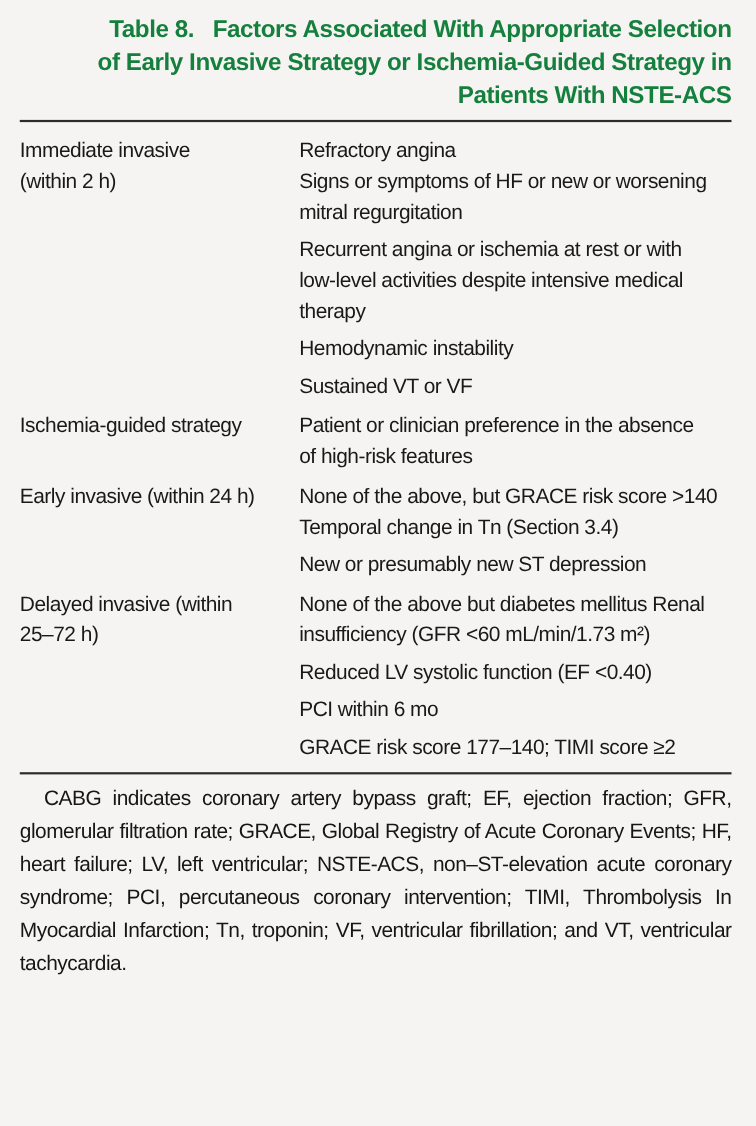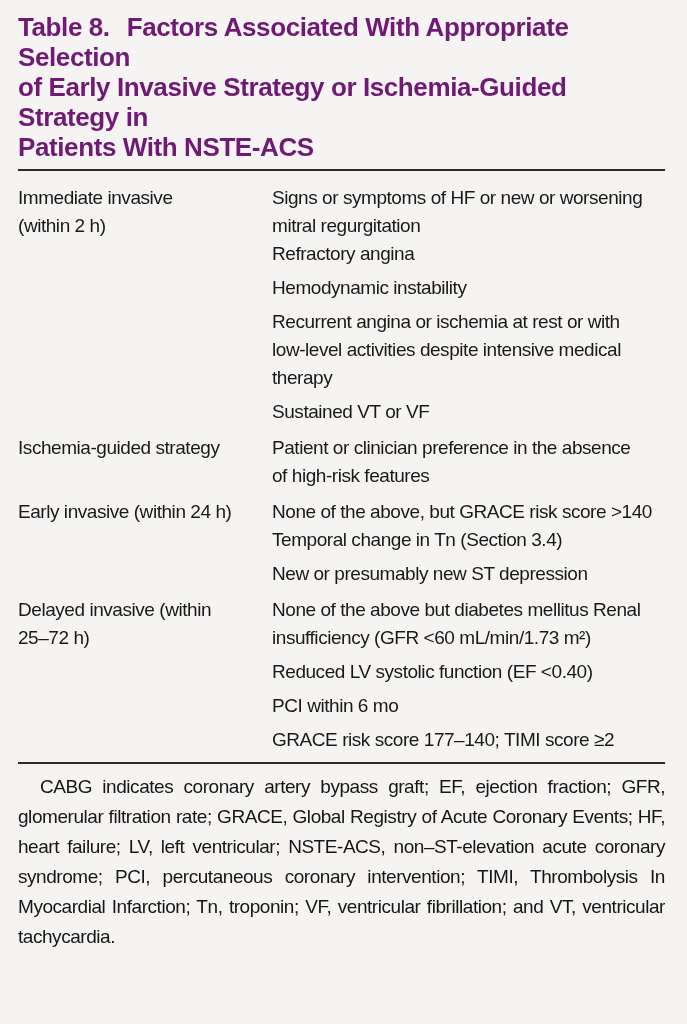--- a/index.html
+++ b/index.html
@@ -7,25 +7,26 @@
   body {
     width: 687px; height: 1024px;
     background: #f5f4f2;
     color: #191919;
     font-family: "Liberation Sans", sans-serif;
     overflow: hidden;
   }
   .page { padding: 12px 22px 0 18px; }
 
   .table-title {
-    font-size: 26px;
+    font-size: 22px;
     font-weight: 700;
     line-height: 30px;
     letter-spacing: -0.4px;
-    color: #701a75;
+    color: #15803d;
+    text-align: right;
   }
   .title-text { white-space: pre-line; margin-left: 17px; }
 
   .rule {
     border: none;
     border-top: 2.5px solid #2b2b2b;
     margin: 0;
   }
   .rule-top { margin-top: 7px; }
   .rule-bottom { margin-top: 4px; }
@@ -70,31 +71,31 @@
 
   <hr class="rule rule-top">
 
   <div class="strategy-table">
     <div>
         <div class="table-row">
           <div class="strategy-cell">Immediate invasive
 (within 2 h)</div>
           <div class="factors-cell">
             <div class="factor-group">
+              <div class="factor-item">Refractory angina</div>
               <div class="factor-item">Signs or symptoms of HF or new or worsening
 mitral regurgitation</div>
-              <div class="factor-item">Refractory angina</div>
-            </div>
-            <div class="factor-group">
-              <div class="factor-item">Hemodynamic instability</div>
             </div>
             <div class="factor-group">
               <div class="factor-item">Recurrent angina or ischemia at rest or with
 low-level activities despite intensive medical
 therapy</div>
+            </div>
+            <div class="factor-group">
+              <div class="factor-item">Hemodynamic instability</div>
             </div>
             <div class="factor-group">
               <div class="factor-item">Sustained VT or VF</div>
             </div>
           </div>
         </div>
         <div class="table-row">
           <div class="strategy-cell">Ischemia-guided strategy</div>
           <div class="factors-cell">
             <div class="factor-group">

